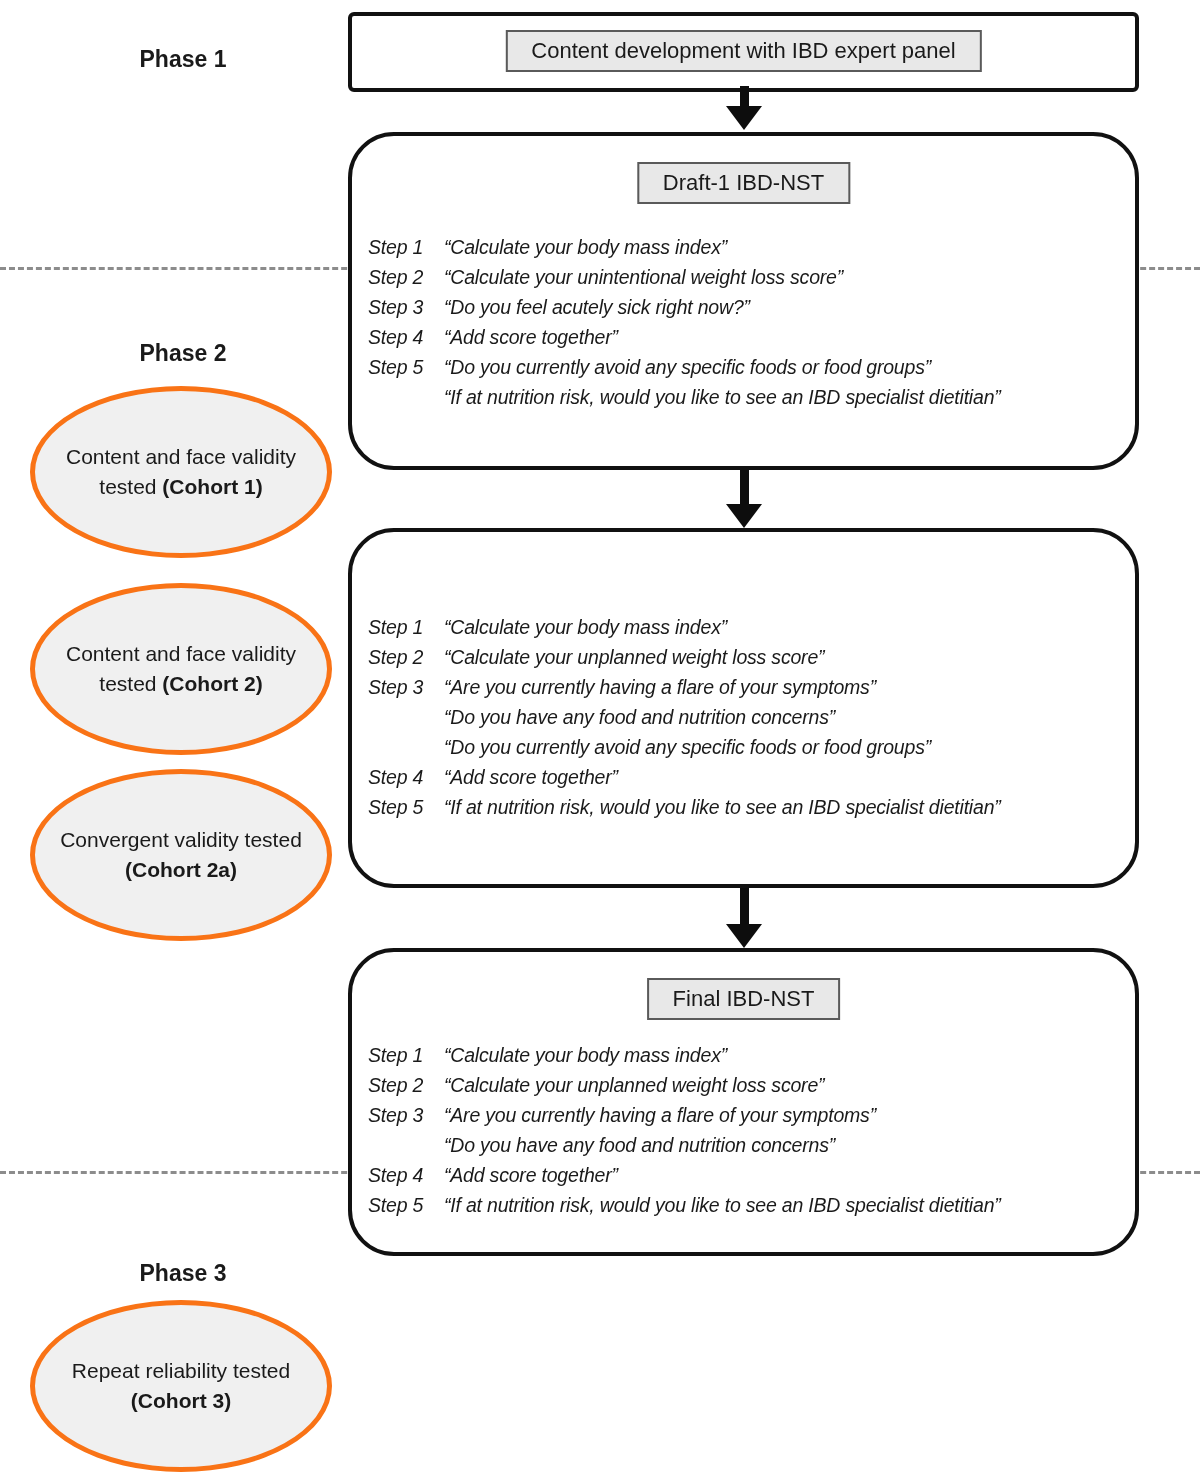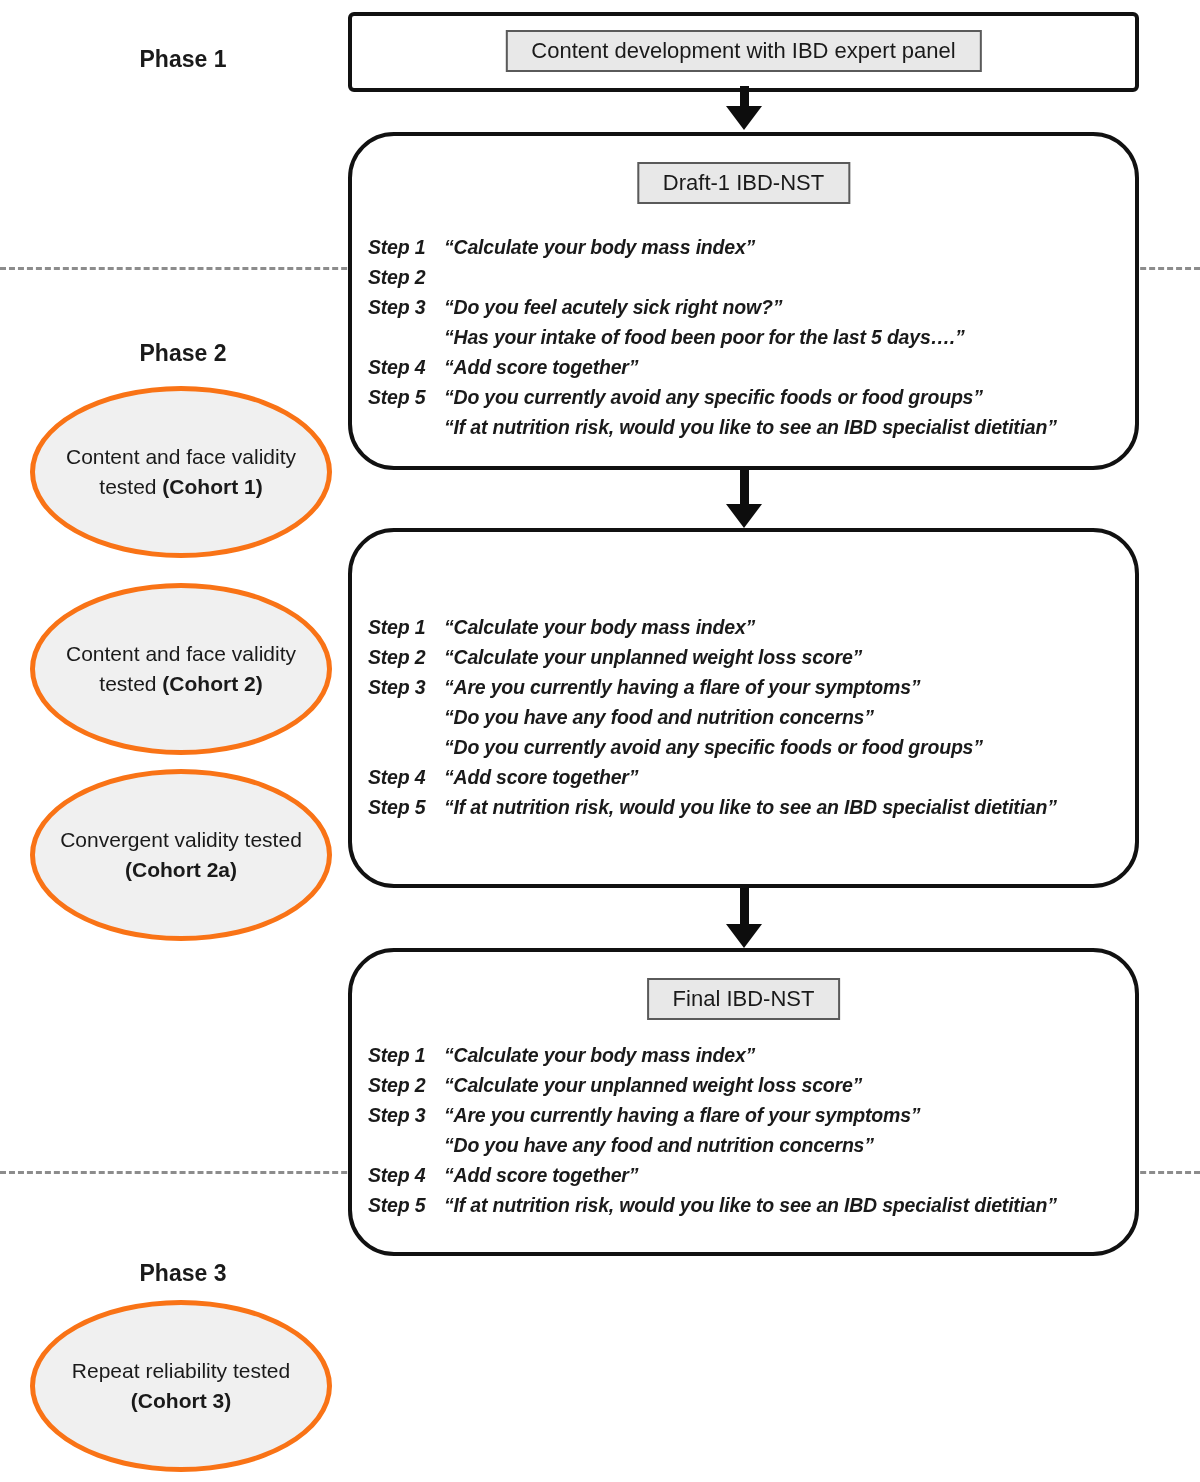--- a/index.html
+++ b/index.html
@@ -20,21 +20,21 @@
   .flow-box{position:absolute;left:348px;width:791px;background:#ffffff;border:4px solid var(--box-border);box-sizing:border-box;z-index:2;}
   .top-box{top:12px;height:80px;border-radius:6px;}
   .big{border-radius:46px;}
 
   .header-box{position:absolute;left:50%;transform:translateX(-50%);background:var(--header-fill);
     border:2px solid var(--header-border);padding:6px 24px;font-size:22px;white-space:nowrap;z-index:3;}
   .top-box .header-box{top:14px;}
   .big .header-box{top:26px;}
 
   .steps{position:absolute;left:16px;right:8px;z-index:3;}
-  .step-row{display:flex;height:30px;align-items:center;font-style:italic;font-weight:700;
+  .step-row{display:flex;height:30px;align-items:center;font-style:italic;font-weight:400;
     font-size:19.5px;letter-spacing:-0.2px;white-space:nowrap;}
   .step-label{width:76px;flex:none;}
   .step-text{flex:1;}
 
   .arrow{position:absolute;width:36px;display:flex;flex-direction:column;align-items:center;z-index:2;}
   .arrow .stem{width:9px;flex:1;background:#0d0d0d;}
   .arrow .head{width:0;height:0;border-left:18px solid transparent;border-right:18px solid transparent;
     border-top:24px solid #0d0d0d;}
 
   .ellipse{position:absolute;left:30px;width:302px;height:172px;background:var(--ellipse-fill);
@@ -65,28 +65,25 @@
 
   <div class="flow-box big" style="top:132px;height:338px">
     <div class="header-box">Draft-1 IBD-NST</div>
     <div class="steps" style="top:96px">
       <div class="step-row">
         <span class="step-label">Step 1</span>
         <span class="step-text">“Calculate your body mass index”</span>
       </div>
       <div class="step-row">
         <span class="step-label">Step 2</span>
+        <span class="step-text">“Calculate your unintentional weight loss score”</span>
       </div>
       <div class="step-row">
         <span class="step-label">Step 3</span>
         <span class="step-text">“Do you feel acutely sick right now?”</span>
-      </div>
-      <div class="step-row">
-        <span class="step-label"></span>
-        <span class="step-text">“Has your intake of food been poor for the last 5 days….”</span>
       </div>
       <div class="step-row">
         <span class="step-label">Step 4</span>
         <span class="step-text">“Add score together”</span>
       </div>
       <div class="step-row">
         <span class="step-label">Step 5</span>
         <span class="step-text">“Do you currently avoid any specific foods or food groups”</span>
       </div>
       <div class="step-row">

